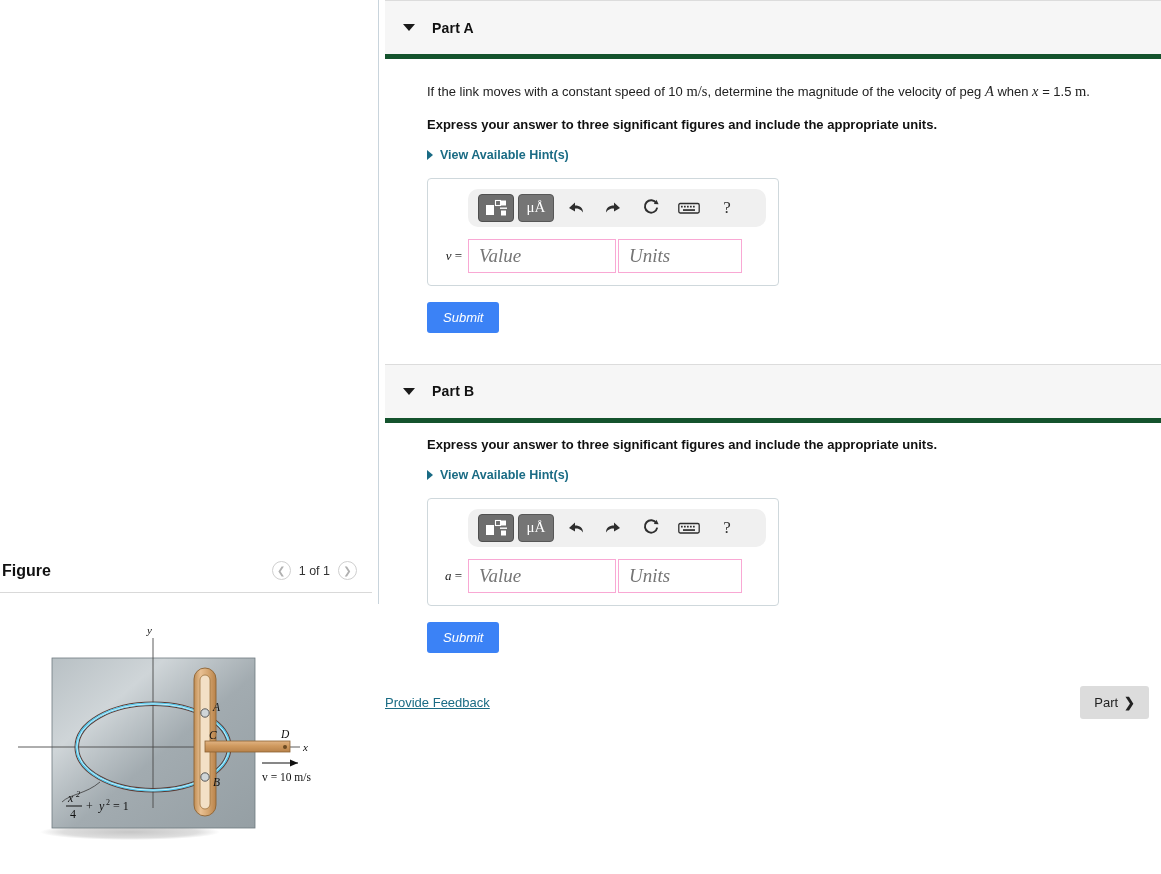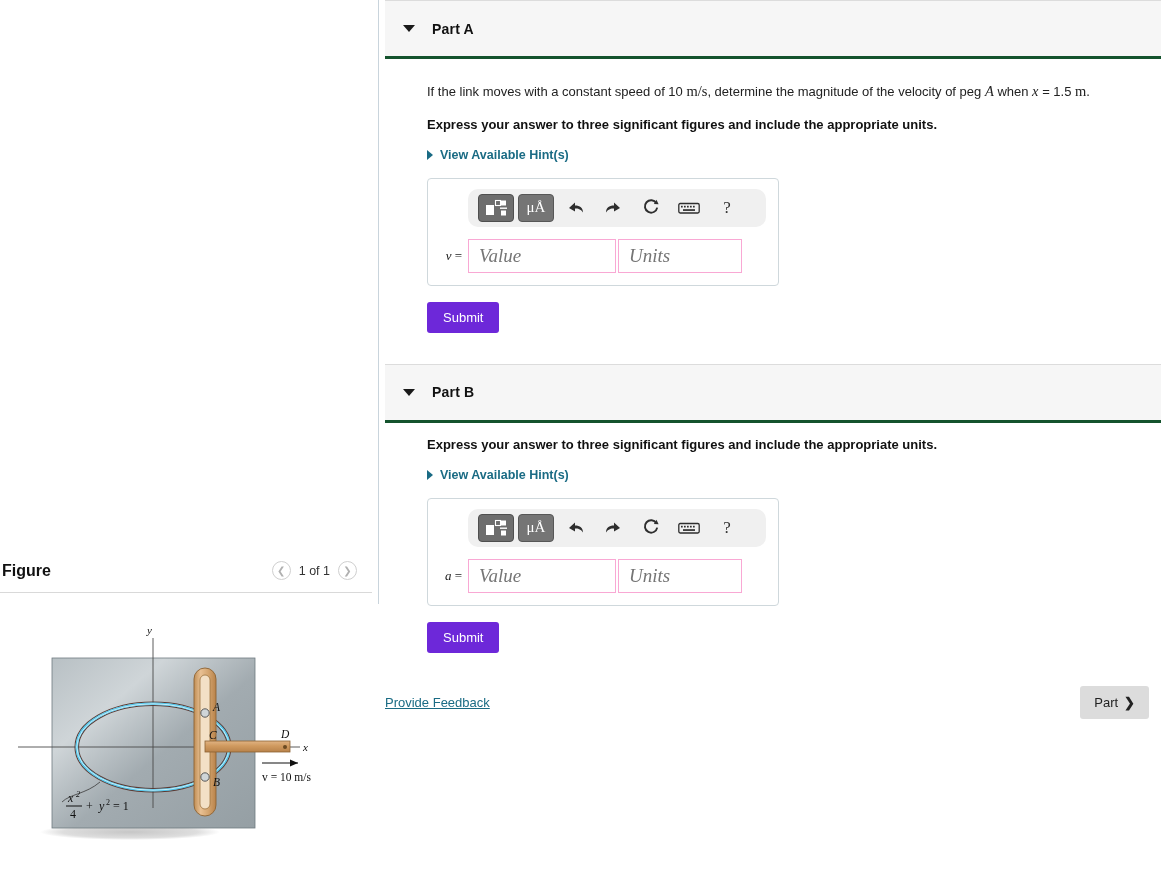--- a/index.html
+++ b/index.html
@@ -76,21 +76,21 @@
     width: 782px;
     flex: 0 0 782px;
     position: relative;
     background: #fff;
     padding: 0;
   }
 
   .part-header {
     background: #f6f6f6;
     border-top: 1px solid #dcdcdc;
-    border-bottom: 3px solid #14532d;
+    border-bottom: 5px solid #14532d;
     height: 59px;
     display: flex;
     align-items: center;
     padding-left: 18px;
     margin-left: 6px;
   }
   .caret {
     width: 0; height: 0;
     border-left: 6px solid transparent;
     border-right: 6px solid transparent;
@@ -176,28 +176,29 @@
     font-size: 19px;
     color: #6e6e6e;
     padding: 0 10px;
     outline: none;
   }
   .ans-value { width: 148px; }
   .ans-units { width: 124px; margin-left: 2px; }
 
   .submit-btn {
     margin-top: 16px;
-    background: #6d28d9;
+    background: #3b82f6;
     color: #fff;
     border: none;
     border-radius: 3px;
     font-size: 13px;
     font-family: "Liberation Sans", sans-serif;
     padding: 8px 16px;
     cursor: pointer;
+    font-style: italic;
   }
 
   .spacer-a { height: 31px; }
 
   
   #footer {
     display: flex; align-items: center;
     margin-top: 33px;
     padding: 0 12px 0 6px;
   }

